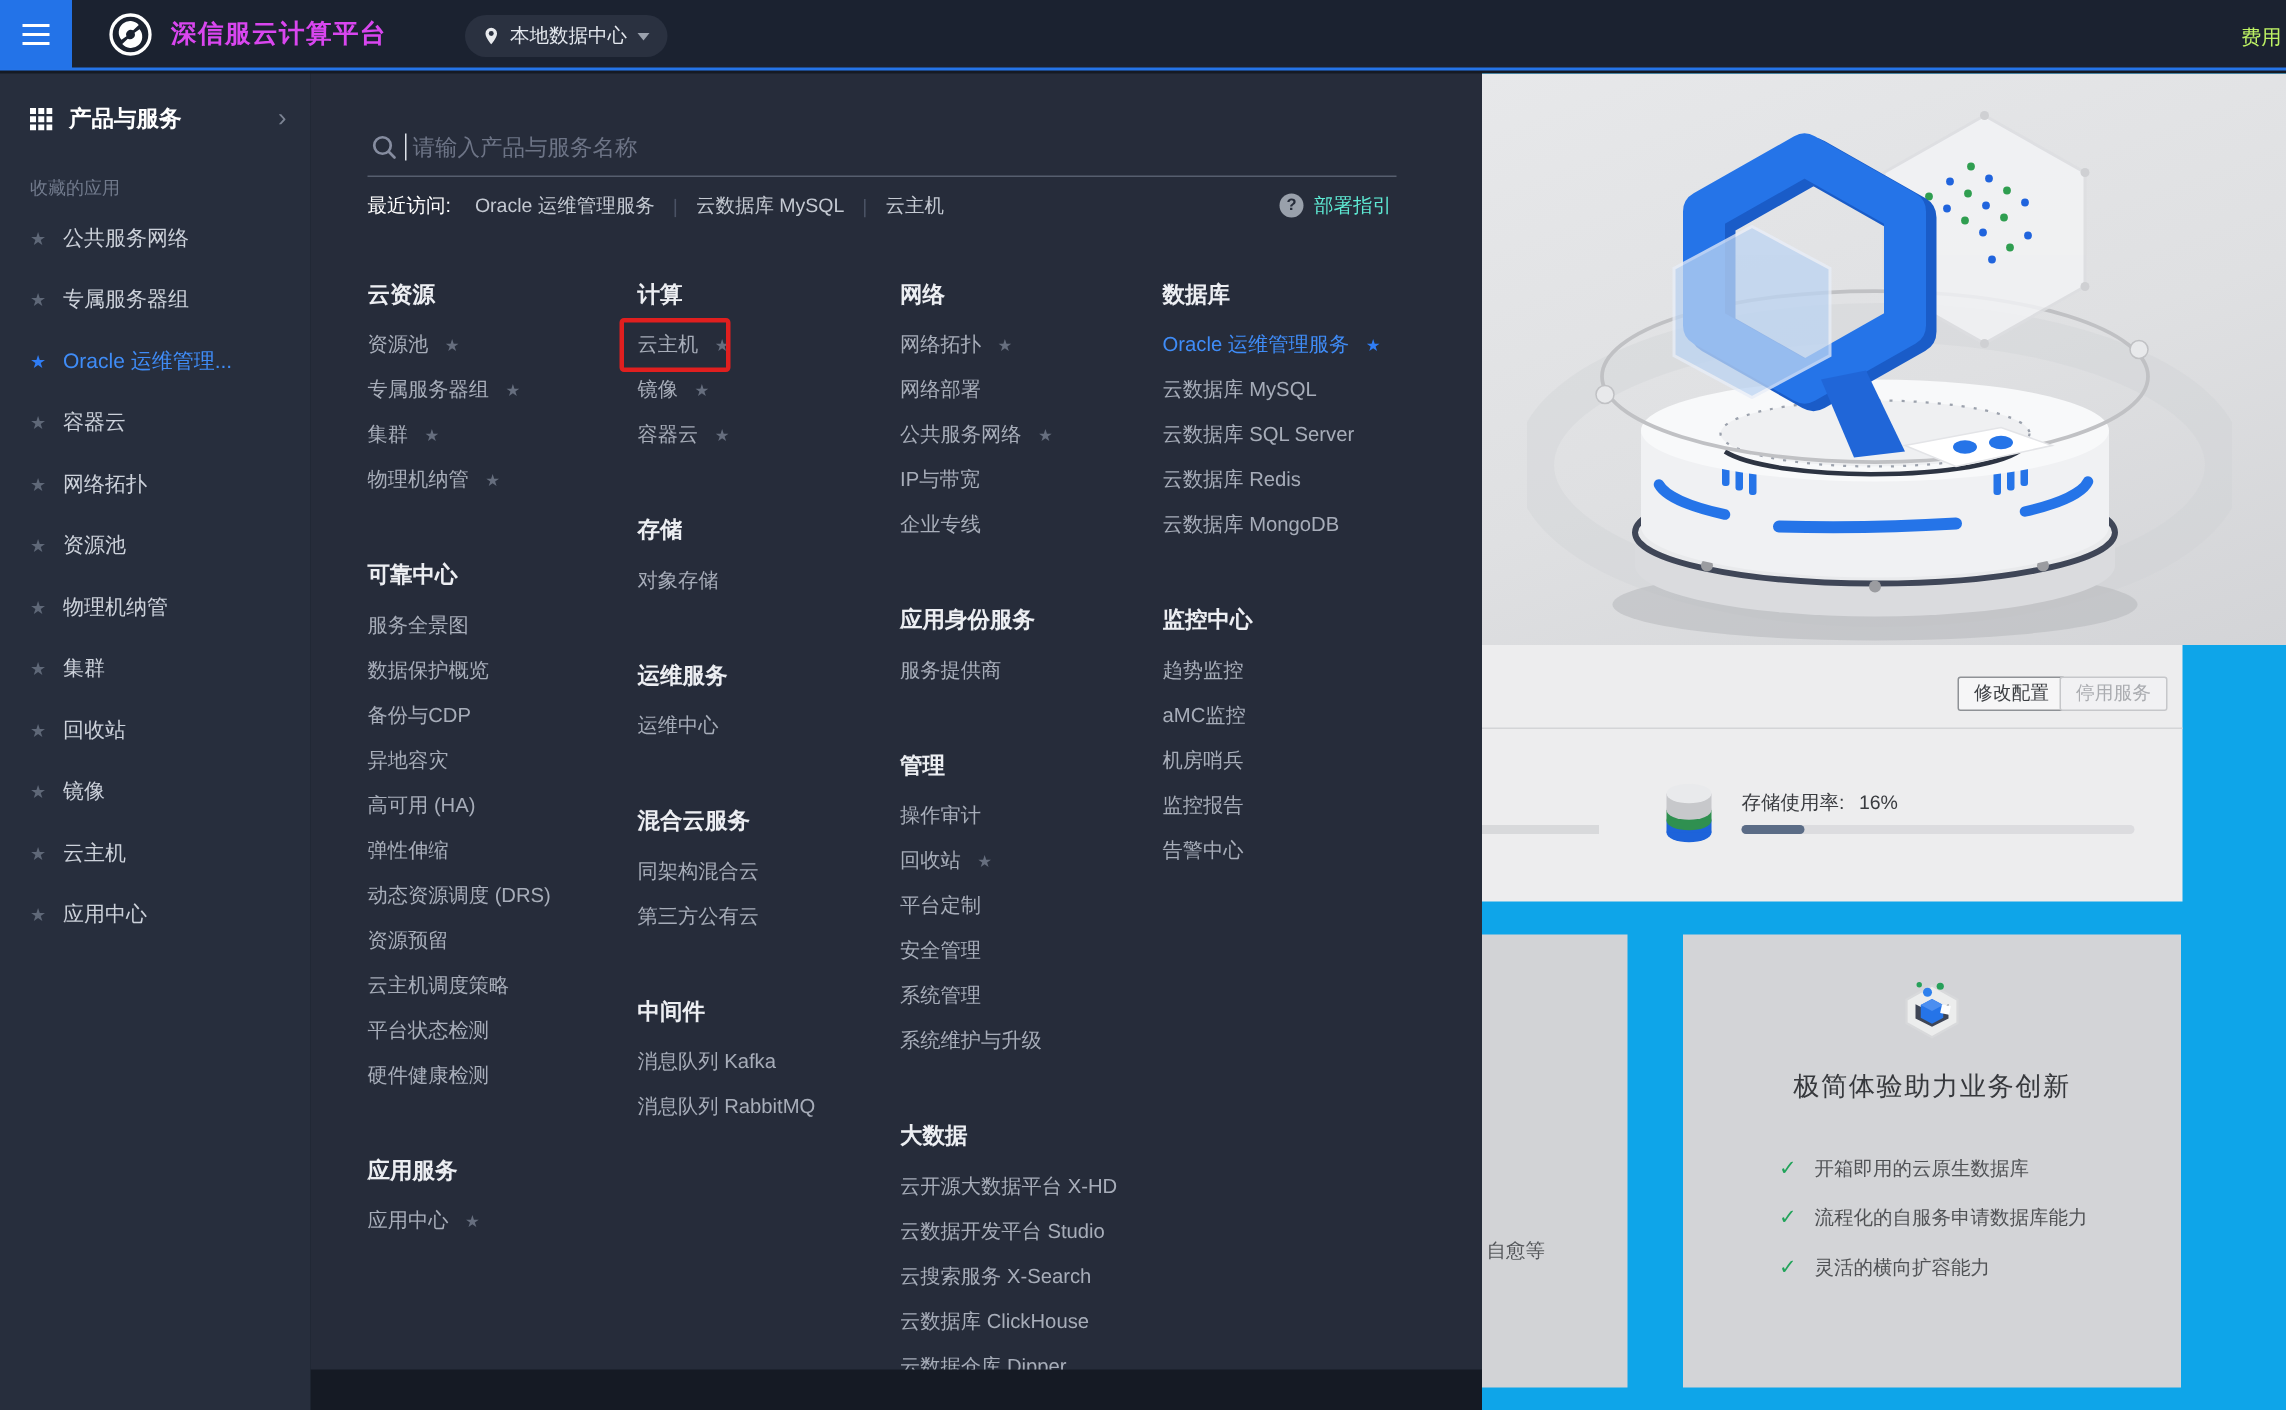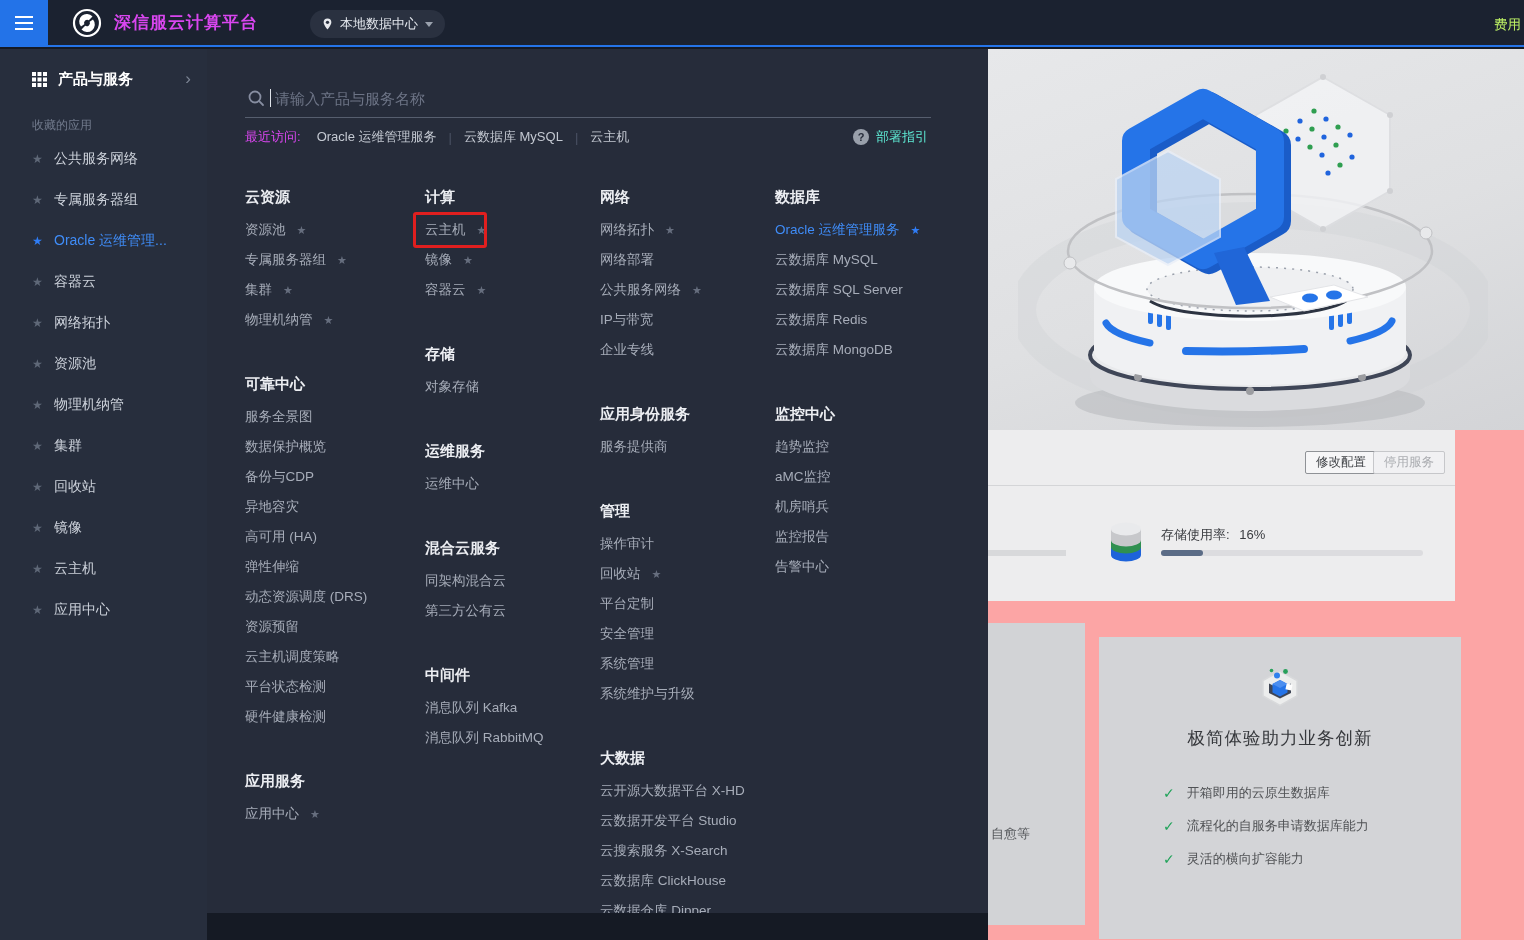--- a/index.html
+++ b/index.html
@@ -16,21 +16,21 @@
   .logo{margin-left:24px;flex:none;display:flex;align-items:center;}
   .app-title{margin-left:12px;font-size:17px;font-weight:700;color:#d946ef;letter-spacing:1px;}
   .dc-pill{position:absolute;left:310px;top:10px;height:28px;background:#2a3140;border-radius:15px;
            display:flex;align-items:center;padding:0 12px;gap:7px;cursor:pointer;}
   .dc-pill .dc-label{font-size:13px;color:#e4e8ee;}
   .caret-down{width:0;height:0;border-left:4px solid transparent;border-right:4px solid transparent;
               border-top:5px solid #9aa1ad;}
   .fee{position:absolute;right:3px;top:16px;font-size:13.5px;color:#bef264;cursor:pointer;font-family:Liberation Mono, monospace;}
 
   
-  .sidebar{position:absolute;left:0;top:49px;width:207px;bottom:0;background:#272e3d;z-index:20;padding-left:12px;}
+  .sidebar{position:absolute;left:0;top:49px;width:207px;bottom:0;background:#272e3d;z-index:20;}
   .side-root{height:44px;margin-top:8px;display:flex;align-items:center;padding:0 16px 0 20px;
              color:#fff;font-weight:700;font-size:15px;cursor:pointer;}
   .side-root .gicon{margin-right:11px;display:flex;}
   .side-root .chev{margin-left:auto;color:#7c8494;font-size:17px;font-weight:400;}
   .fav-label{margin:16px 0 4px 20px;color:#717a8c;font-size:12px;}
   .side-item{height:41px;display:flex;align-items:center;padding-left:20px;font-size:14px;
              color:#ccd1da;cursor:pointer;}
   .side-item .star{color:#5f6878;font-size:12px;width:22px;flex:none;}
   .side-item.active{color:#3f8cf7;}
   .side-item.active .star{color:#2f7df6;}
@@ -39,21 +39,21 @@
   .panel{position:absolute;left:207px;top:49px;width:781px;height:864px;background:#262c3a;
          z-index:25;overflow:hidden;}
   .search-icon{position:absolute;left:40px;top:40px;}
   .caret-line{position:absolute;left:63px;top:40px;width:1px;height:18px;background:#dfe3ea;}
   .search-input{position:absolute;left:66px;top:36px;width:560px;height:26px;background:transparent;
                 border:none;outline:none;color:#e8ebf0;font-size:15px;
                 font-family:"Liberation Sans","DejaVu Sans",sans-serif;}
   .search-input::placeholder{color:#6d7486;}
   .search-underline{position:absolute;left:38px;top:68px;width:686px;height:1px;background:#565e6e;}
   .recent-row{position:absolute;left:38px;top:78px;height:20px;display:flex;align-items:center;font-size:13px;}
-  .recent-label{color:#d946ef;margin-right:16px;}
+  .recent-label{color:#ffffff;margin-right:16px;}
   .recent-link{color:#c4c9d2;cursor:pointer;}
   .recent-sep{color:#4a5264;margin:0 12px;}
   .deploy{position:absolute;right:60px;top:78px;height:20px;display:flex;align-items:center;gap:7px;cursor:pointer;}
   .qicon{width:16px;height:16px;border-radius:50%;background:#99a0ab;color:#262c3a;font-size:11px;
          font-weight:700;display:flex;align-items:center;justify-content:center;}
   .deploy-label{color:#5eead4;font-size:13px;}
 
   .menu-columns{position:absolute;inset:0;}
   .menu-col{position:absolute;top:133px;white-space:nowrap;display:flex;flex-direction:column;}
   .menu-col:nth-child(1){left:38px;}
@@ -65,39 +65,39 @@
   .msec-title{height:30px;line-height:30px;margin:0 0 3px;font-size:15px;font-weight:700;color:#eceef2;}
   .mitem{height:30px;font-size:13.5px;color:#a7adb9;display:flex;align-items:center;
          position:relative;cursor:pointer;}
   .mitem .star{font-size:11px;color:#666e7e;margin-left:11px;}
   .mitem .star.blue{color:#2f7df6;}
   .mlabel.hl{color:#3f8cf7;}
   .red-box{position:absolute;left:-12px;top:-3px;width:74px;height:36px;border:3px solid #e01f1f;
            border-radius:3px;pointer-events:none;}
 
   
-  .rightbg{position:absolute;left:988px;top:49px;width:536px;bottom:0;background:#fca5a5;
+  .rightbg{position:absolute;left:988px;top:49px;width:536px;bottom:0;background:#0ea5e9;
            z-index:10;overflow:hidden;}
   .illu{position:absolute;left:0;top:0;width:536px;height:381px;
         background:linear-gradient(160deg,#e7e8ea 0%,#dfe0e2 55%,#d3d4d7 100%);}
   .illu svg{position:absolute;left:30px;top:6px;}
   .band{position:absolute;left:0;top:381px;width:467px;height:171px;background:#ededee;}
   .band-divider{position:absolute;left:0;top:55px;width:467px;height:1px;background:#d4d5d7;}
   .btn{position:absolute;top:21px;height:23px;font-size:12.5px;line-height:21px;padding:0 10px;
        border-radius:2px;cursor:pointer;}
   .btn-modify{left:317px;border:1px solid #8f9296;color:#3c3f43;background:#f6f6f7;}
   .btn-stop{left:385px;border:1px solid #c6c7ca;color:#aaacb0;background:#f1f1f3;text-align:center;}
   .db-icon{position:absolute;left:118px;top:86px;}
   .storage-row{position:absolute;left:173px;top:96px;font-size:13px;color:#3a3c40;}
   .partial-track{position:absolute;left:0;top:120px;width:78px;height:6px;background:#d8d9db;}
   .progress{position:absolute;left:173px;top:120px;width:262px;height:6px;background:#dcdcdf;border-radius:3px;}
   .progress-fill{height:100%;background:#5b6c86;border-radius:3px;}
   .card1{position:absolute;left:0;top:574px;width:97px;height:302px;background:#d2d3d6;}
   .card1-text{position:absolute;left:3px;top:202px;font-size:13px;color:#55575b;}
-  .card2{position:absolute;left:111px;top:574px;width:362px;height:302px;background:#d3d4d7;margin-top:14px;}
+  .card2{position:absolute;left:134px;top:574px;width:332px;height:302px;background:#d3d4d7;}
   .promo-icon{position:absolute;left:50%;transform:translateX(-50%);top:28px;}
   .promo-title{position:absolute;top:89px;width:100%;text-align:center;font-size:17.5px;
                color:#36383c;font-weight:500;letter-spacing:1px;}
   .features{position:absolute;left:64px;top:139px;}
   .feature{height:33px;display:flex;align-items:center;font-size:13px;color:#505255;}
   .feature .check{color:#21a35a;font-weight:700;margin-right:12px;font-size:14px;}
 </style>
 </head>
 <body>
 

